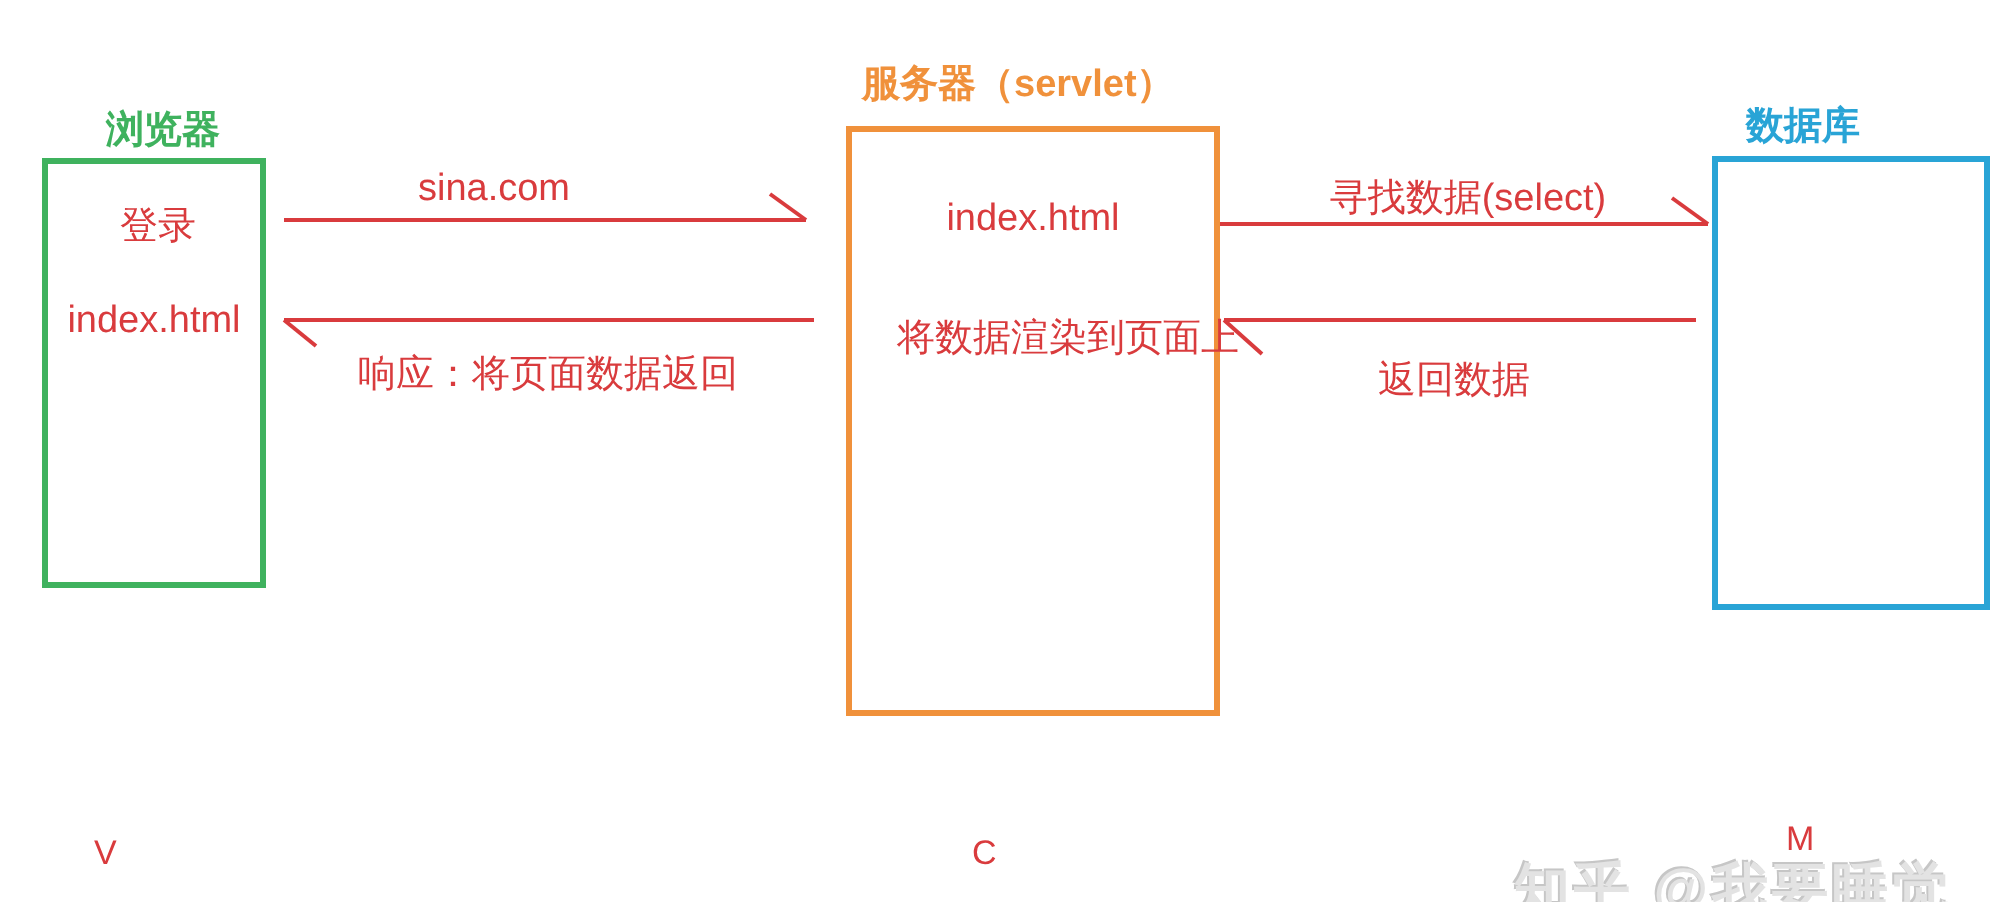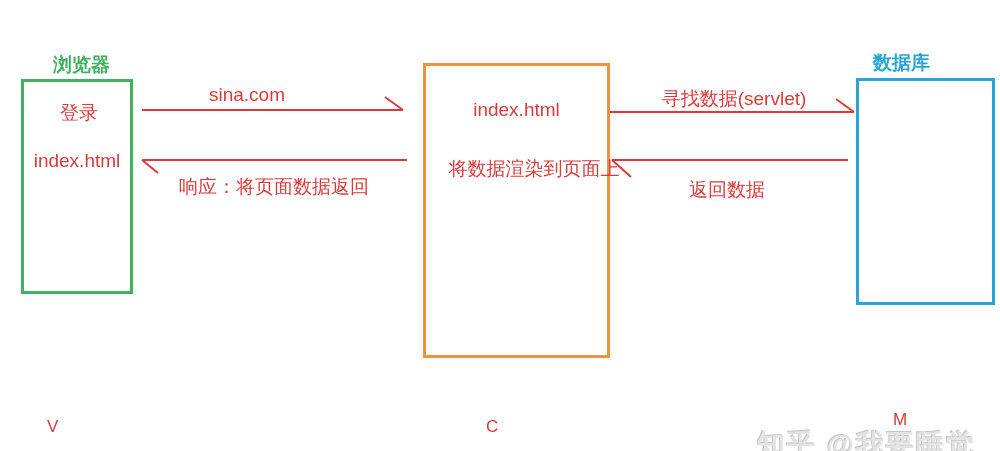--- a/index.html
+++ b/index.html
@@ -61,30 +61,31 @@
       <line x1="612" y1="160" x2="848" y2="160"></line>
       <line x1="612" y1="160" x2="631" y2="177"></line>
     </g>
   </svg>
 
   <div class="abs node-title title-green" style="left:33px;top:52px;margin-left:20px;">浏览器</div>
   <div class="box box-green" style="left:21px;top:79px;width:112px;height:215px;"></div>
   <div class="abs red-text centered" style="left:21px;top:100px;width:116px;">登录</div>
   <div class="abs red-text centered" style="left:21px;top:150px;width:112px;">index.html</div>
 
+  <div class="abs node-title title-orange" style="left:431px;top:29px;">服务器（servlet）</div>
   <div class="box box-orange" style="left:423px;top:63px;width:187px;height:295px;"></div>
   <div class="abs red-text centered" style="left:423px;top:99px;width:187px;">index.html</div>
   <div class="abs red-text centered" style="left:423px;top:156px;width:222px;">将数据渲染到页面上</div>
 
   <div class="abs node-title title-blue" style="left:873px;top:50px;">数据库</div>
   <div class="box box-blue" style="left:856px;top:78px;width:139px;height:227px;"></div>
 
   <div class="arrow-label" style="left:147px;top:84px;width:200px;">sina.com</div>
   <div class="arrow-label" style="left:174px;top:174px;width:200px;">响应：将页面数据返回</div>
-  <div class="arrow-label" style="left:634px;top:86px;width:200px;">寻找数据(servlet)</div>
+  <div class="arrow-label" style="left:634px;top:86px;width:200px;">寻找数据(select)</div>
   <div class="arrow-label" style="left:627px;top:177px;width:200px;">返回数据</div>
 
   <div class="mvc-letter" style="left:47px;top:417px;">V</div>
   <div class="mvc-letter" style="left:486px;top:417px;">C</div>
   <div class="mvc-letter" style="left:893px;top:410px;">M</div>
 
   <div class="watermark" style="left:757px;top:394px;margin-top:32px;">知乎 @我要睡觉</div>
 
 </div>
 

